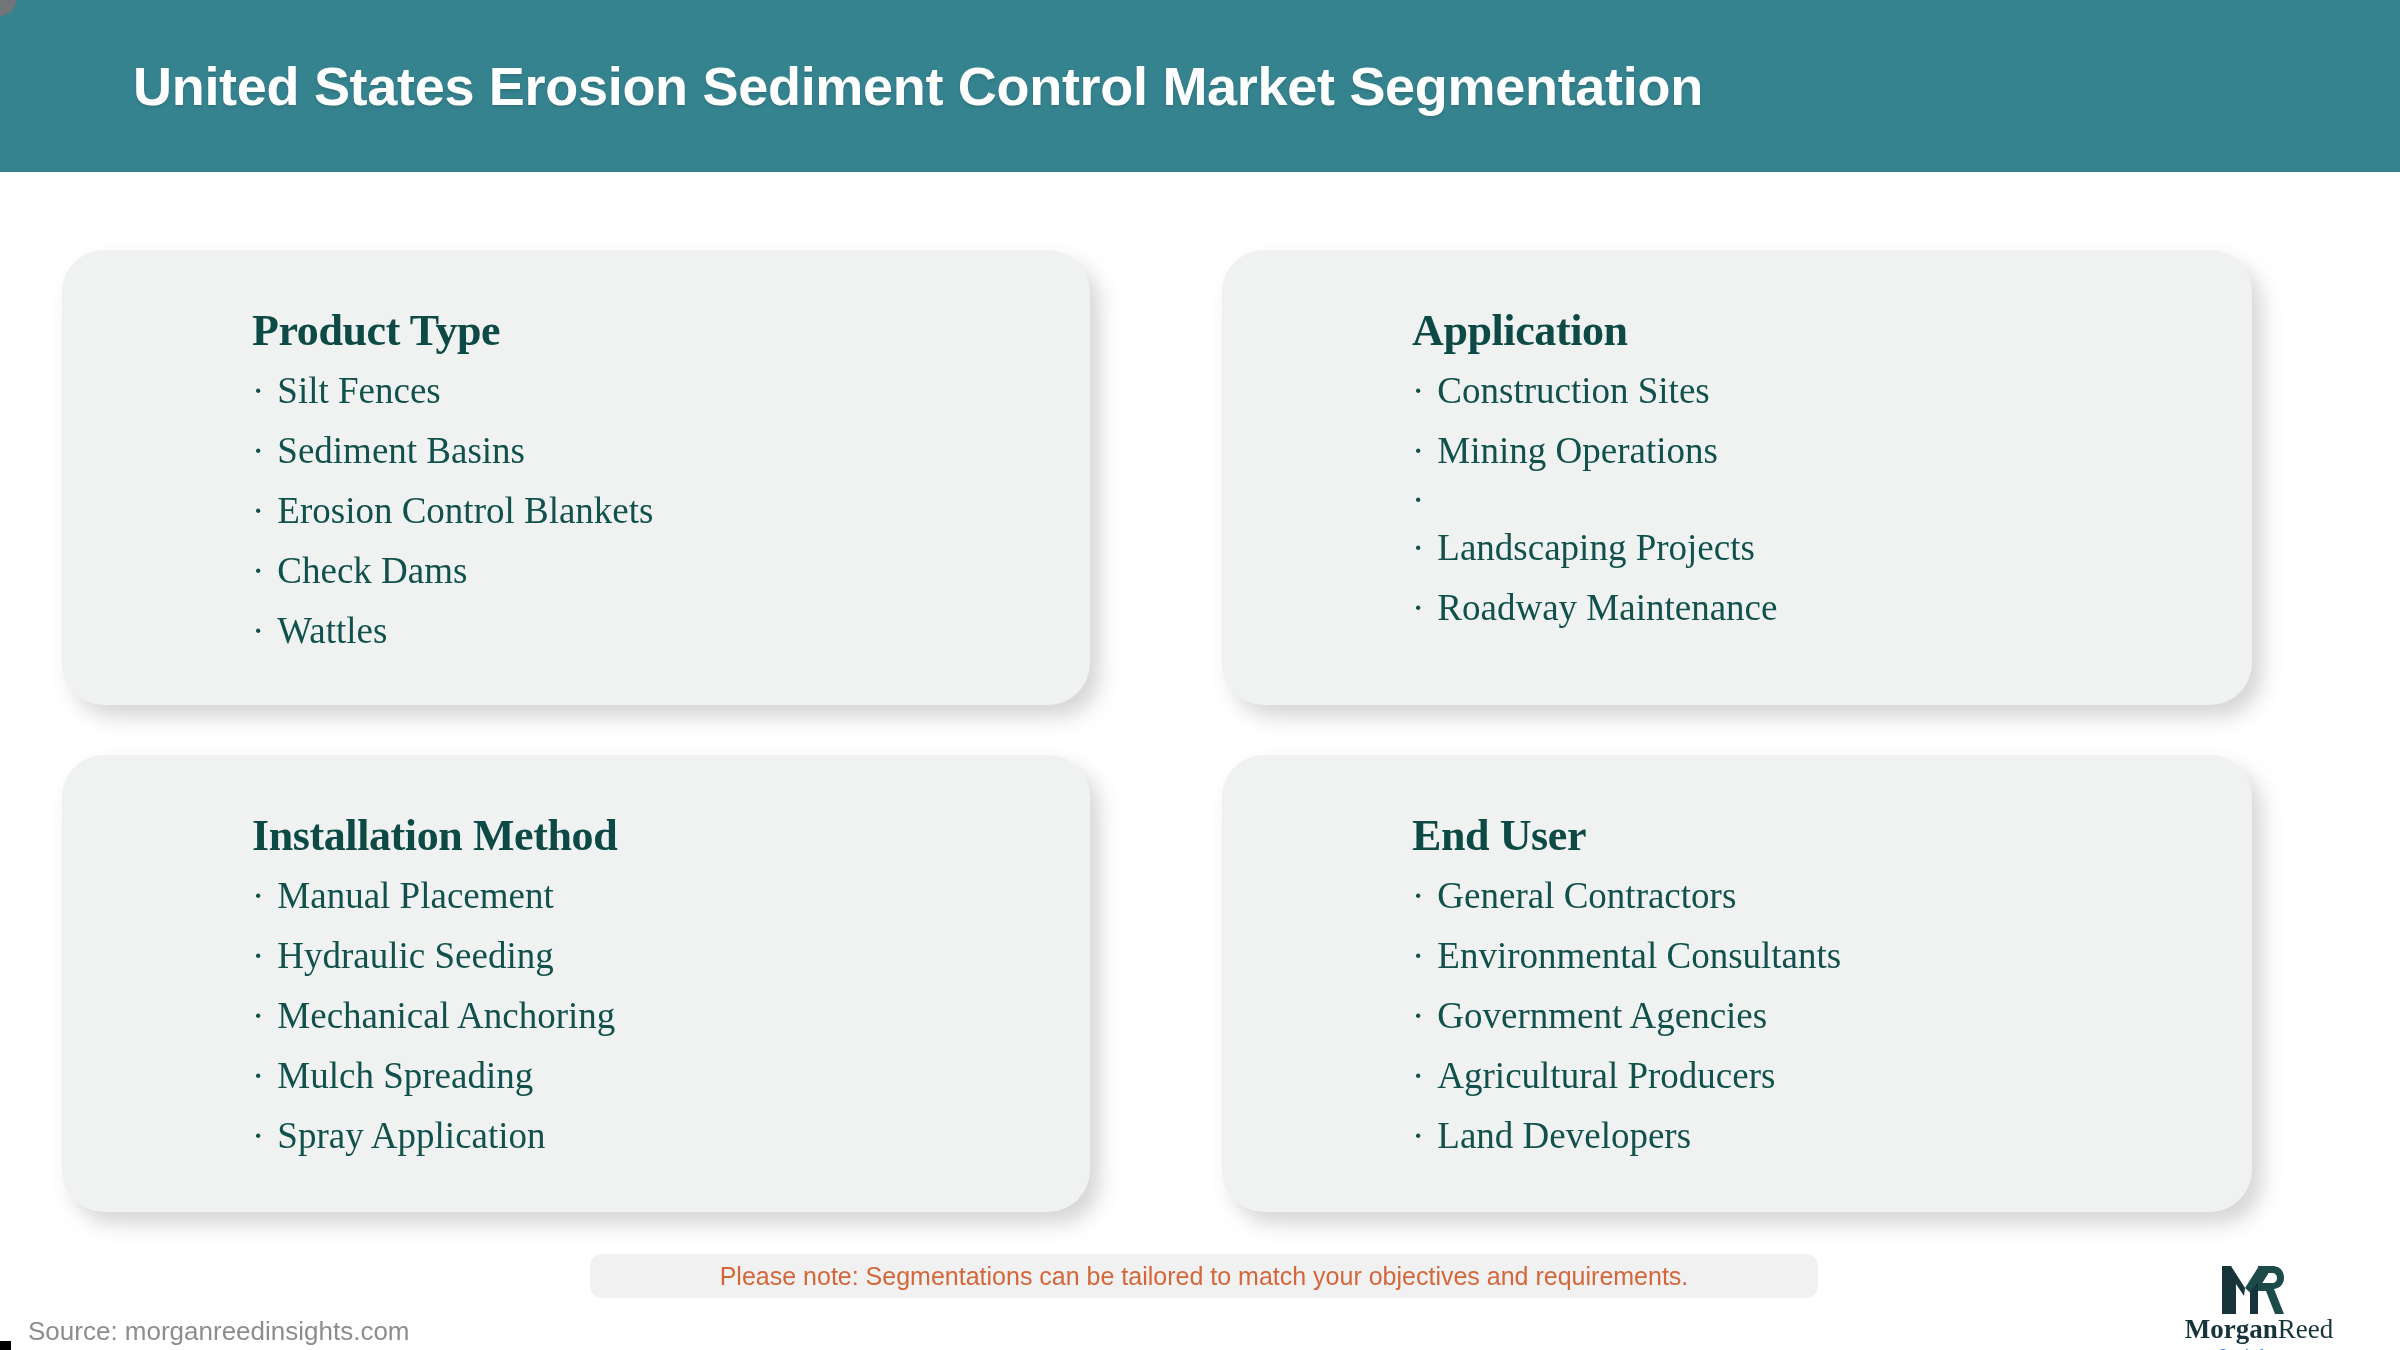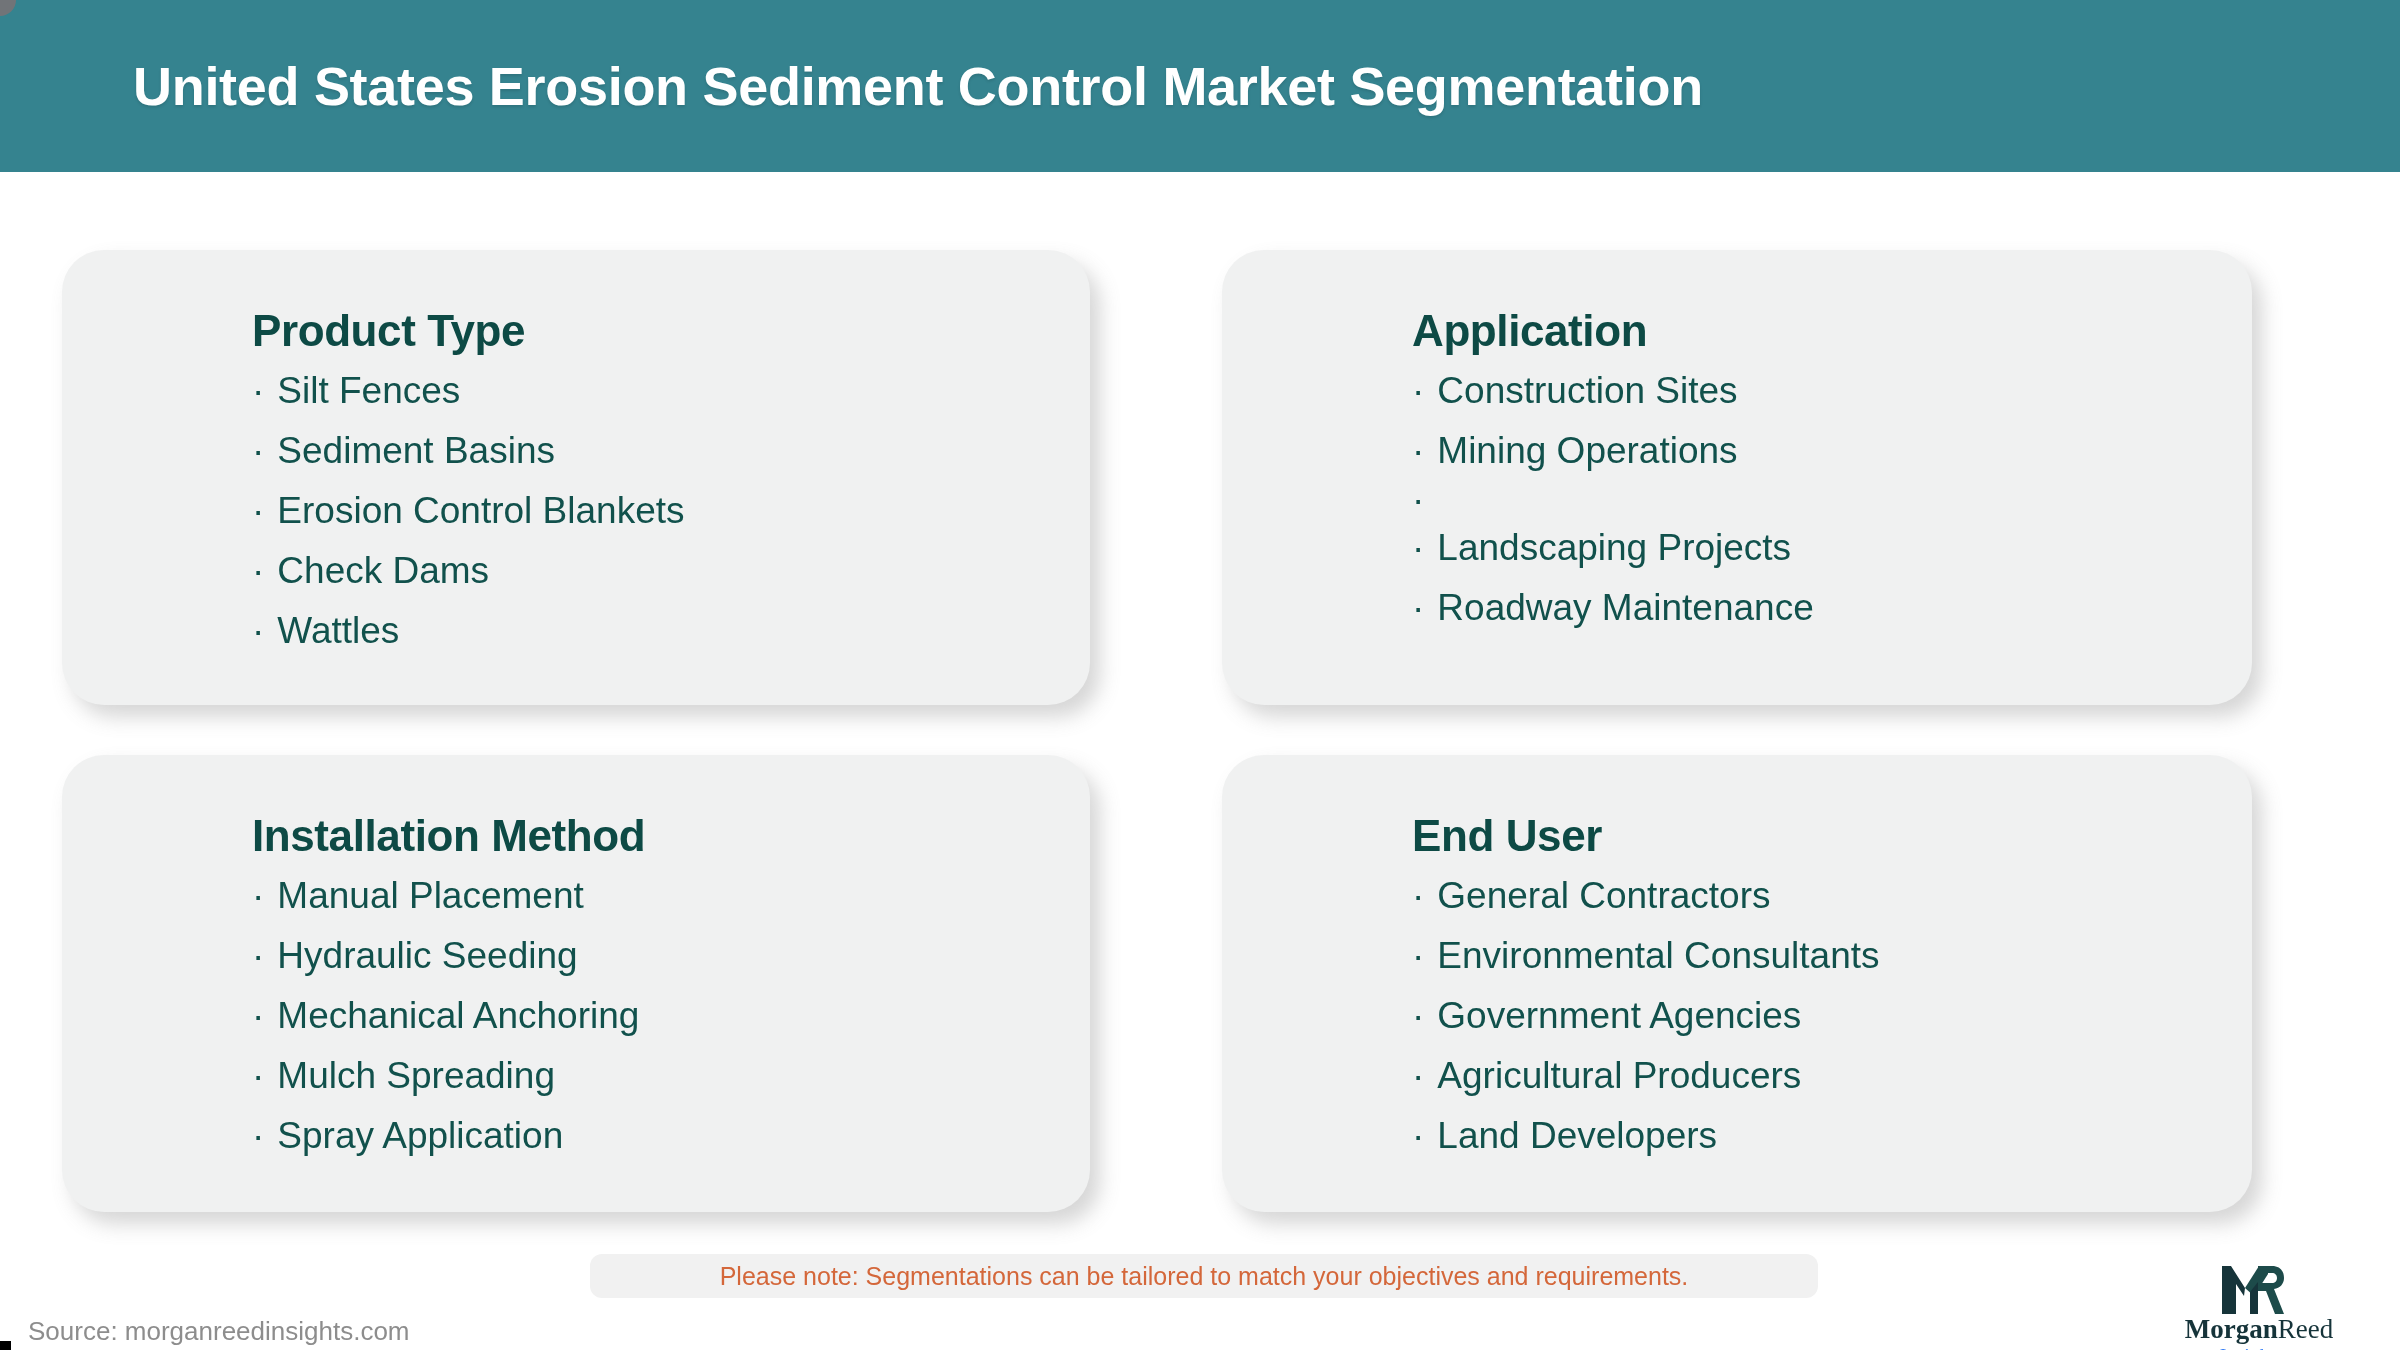--- a/index.html
+++ b/index.html
@@ -51,20 +51,21 @@
     text-align: right;
   }
 
   
   .cards-area {
     position: absolute;
     left: 0;
     top: 172px;
     width: 2400px;
     height: 1050px;
+    font-family: Liberation Serif, serif;
   }
   .card {
     position: absolute;
     background: #f0f1f1;
     border-radius: 42px;
     box-shadow: 10px 12px 20px rgba(120,120,120,0.30);
     box-sizing: border-box;
     padding: 56px 70px 40px 190px;
   }
   .card.col-left  { left: 62px;   width: 1028px; }

